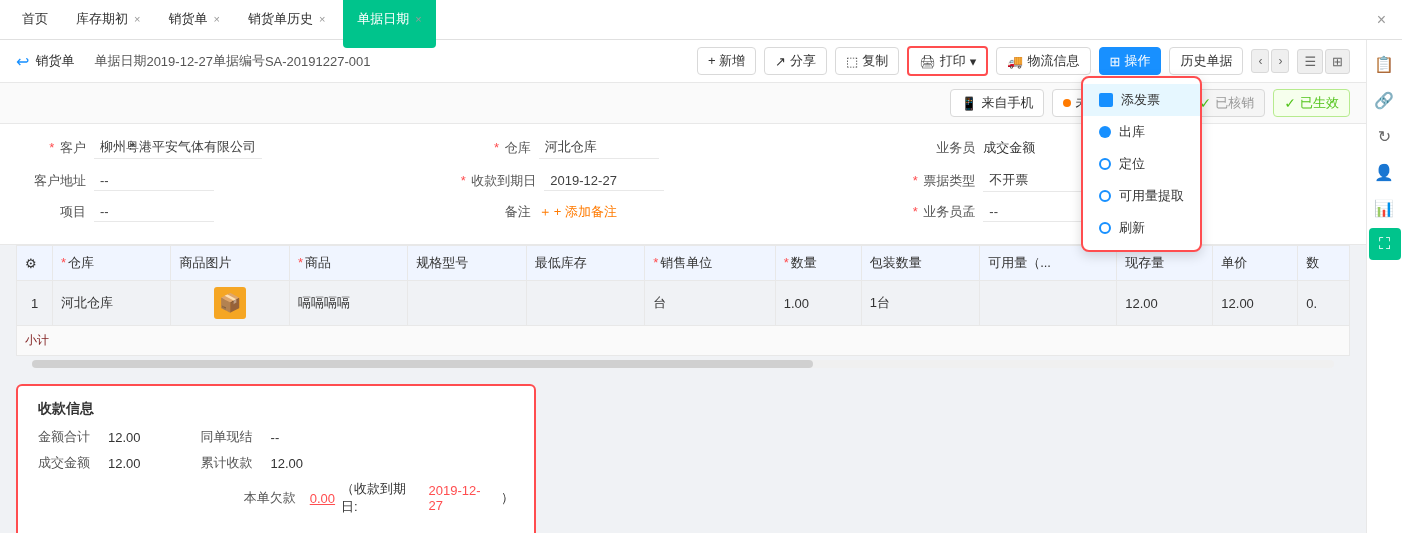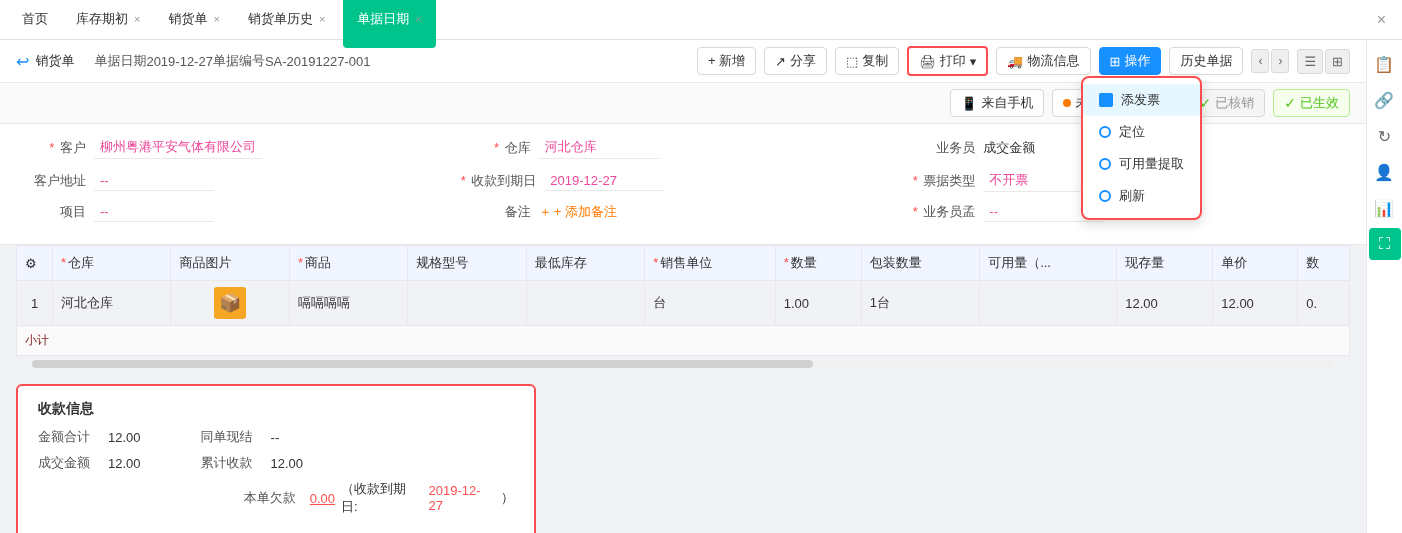--- a/index.html
+++ b/index.html
@@ -60,21 +60,21 @@
     .sub-btn .dot { width: 8px; height: 8px; border-radius: 50%; display: inline-block; }
     .dot-orange { background: #ff7a00; }
     .check-icon { color: #52c41a; font-size: 14px; }
 
     
     .form-section { padding: 12px 16px; background: #fff; border-bottom: 1px solid #e8e8e8; }
     .form-row { display: flex; align-items: center; margin-bottom: 10px; gap: 0; }
     .form-field { display: flex; align-items: center; flex: 1; gap: 8px; }
     .field-label { color: #555; white-space: nowrap; min-width: 70px; text-align: right; }
     .field-required { color: #ff4d4f; margin-right: 2px; }
-    .field-value { color: #ec4899; border-bottom: 1px solid #e8e8e8; padding: 2px 6px; min-width: 120px; }
+    .field-value { color: #404040; border-bottom: 1px solid #e8e8e8; padding: 2px 6px; min-width: 120px; }
     .field-staff { color: #333; }
     .add-note { color: #ff7a00; cursor: pointer; display: flex; align-items: center; gap: 2px; }
 
     
     .table-section { padding: 0 16px; }
     .data-table { width: 100%; border-collapse: collapse; font-size: 12px; }
     .data-table th {
       background: #f0f5ff; color: #333; padding: 8px 8px; text-align: left;
       border: 1px solid #e8e8e8; white-space: nowrap; font-weight: 500;
     }
@@ -381,20 +381,24 @@
       </div>
     </div>
   </div>
 
   <div class="dropdown-menu">
     <div class="dropdown-item selected">
       <span class="icon-square"></span>
       <span>添发票</span>
     </div>
     <div class="dropdown-item">
+      <span class="icon-circle-blue"></span>
+      <span>出库</span>
+    </div>
+    <div class="dropdown-item">
       <span class="icon-circle-outline"></span>
       <span>定位</span>
     </div>
     <div class="dropdown-item">
       <span class="icon-circle-outline"></span>
       <span>可用量提取</span>
     </div>
     <div class="dropdown-item">
       <span class="icon-circle-outline"></span>
       <span>刷新</span>

